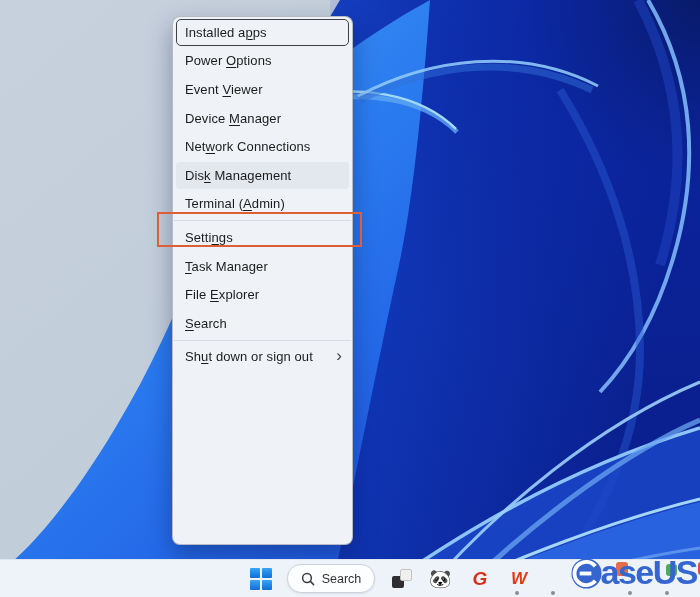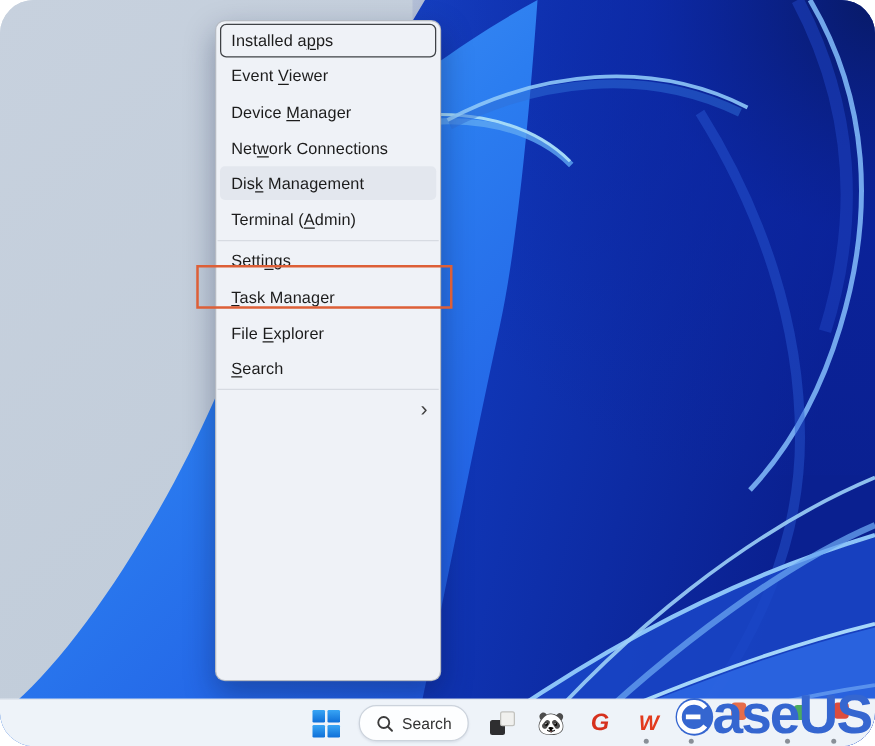--- a/index.html
+++ b/index.html
@@ -1,17 +1,17 @@
 <!DOCTYPE html>
 <html><head>
 <meta charset="utf-8">
 <style>
   html,body{margin:0;padding:0;}
   .stage{position:relative;width:700px;height:597px;overflow:hidden;
-         font-family:"Liberation Sans",sans-serif;background:#c9d3df;border-radius:27px;}
+         font-family:"Liberation Sans",sans-serif;background:#c9d3df;}
   .wallpaper{position:absolute;inset:0;z-index:0;}
 
   
   .winx-menu{position:absolute;left:172px;top:16px;width:181px;height:529px;
     background:#eff2f7;border:1px solid rgba(150,156,168,.65);border-radius:8px;
     box-shadow:0 10px 24px rgba(10,20,60,.35);z-index:10;
     padding:1px 0 3px 0;box-sizing:border-box;display:flex;flex-direction:column;}
   .menu-item{position:relative;height:28.6px;flex:0 0 28.6px;display:flex;align-items:center;
     padding:0 10px 0 12px;font-size:13px;color:#1c1c1c;cursor:default;box-sizing:border-box;}
   .menu-item .lbl{position:relative;z-index:2;letter-spacing:.1px;}
@@ -51,21 +51,21 @@
   .dot.d1{left:515px}.dot.d2{left:551px}.dot.d3{left:628px}.dot.d4{left:665px}
 
   
   .watermark{position:absolute;right:3px;bottom:3px;height:42px;display:flex;align-items:center;
     z-index:40;pointer-events:none;}
   .wm-blob{position:absolute;border-radius:3px;opacity:.85;}
   .wm-blob.b1{left:46px;top:10px;width:12px;height:14px;background:#e4552c;}
   .wm-blob.b2{left:96px;top:12px;width:11px;height:12px;background:#2f9e44;}
   .wm-blob.b3{left:128px;top:10px;width:12px;height:13px;background:#d92e1c;}
   .wm-logo{position:relative;width:33px;height:33px;margin-right:-2px;}
-  .wm-text{position:relative;font-size:44px;font-weight:800;color:#3566d0;letter-spacing:-1.5px;
+  .wm-text{position:relative;font-size:34px;font-weight:800;color:#3566d0;letter-spacing:-1.5px;
     line-height:1;transform:translateY(-1px);}
 </style>
 </head>
 <body>
 
 <div class="stage">
 
   <svg class="wallpaper" width="700" height="597" viewBox="0 0 700 597" preserveAspectRatio="none" aria-hidden="true">
     <defs>
       <linearGradient id="bgGrad" x1="0" y1="0" x2="1" y2="1">
@@ -107,20 +107,23 @@
     <path d="M430,597 C520,557 610,521 700,499" fill="none" stroke="#a5d6fa" stroke-width="3"></path>
     <path d="M500,597 C575,572 645,556 700,548" fill="none" stroke="#5e97ee" stroke-width="3" opacity="0.9"></path>
   </svg>
 
   <div class="winx-menu" style="background: rgb(239, 242, 247);">
     <div style="display:flex;flex-direction:column;flex:1;">
         <div class="menu-item focused">
           <span class="lbl">Installed a<u>p</u>ps</span>
         </div>
         <div class="menu-item">
+          <span class="lbl">Power <u>O</u>ptions</span>
+        </div>
+        <div class="menu-item">
           <span class="lbl">Event <u>V</u>iewer</span>
         </div>
         <div class="menu-item">
           <span class="lbl">Device <u>M</u>anager</span>
         </div>
         <div class="menu-item">
           <span class="lbl">Net<u>w</u>ork Connections</span>
         </div>
         <div class="menu-item hovered">
           <span class="lbl">Dis<u>k</u> Management</span>
@@ -136,20 +139,21 @@
           <span class="lbl"><u>T</u>ask Manager</span>
         </div>
         <div class="menu-item">
           <span class="lbl">File <u>E</u>xplorer</span>
         </div>
         <div class="menu-item">
           <span class="lbl"><u>S</u>earch</span>
         </div>
         <div class="menu-sep"></div>
         <div class="menu-item">
+          <span class="lbl">Sh<u>u</u>t down or sign out</span>
           <span class="chev">›</span>
         </div>
       </div>
   </div>
 
   <div class="annotation-box" style="border-color: rgb(221, 95, 55);"></div>
 
   <div class="taskbar" style="background: rgb(238, 243, 249);">
     <div class="tb-icons">
       <div class="start-btn" title="">

